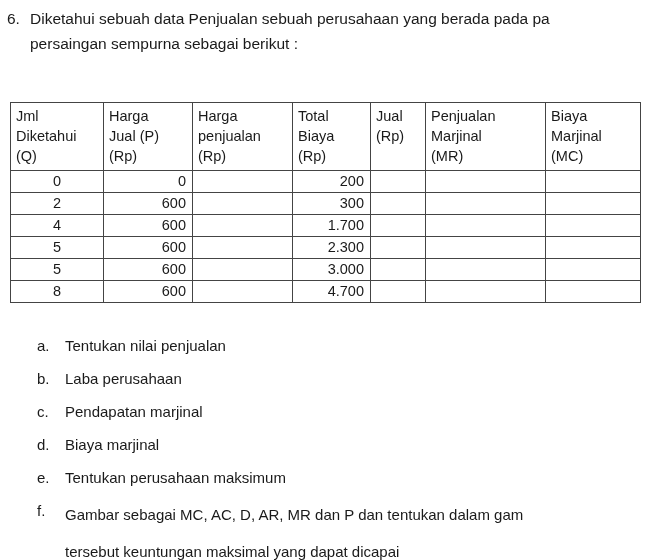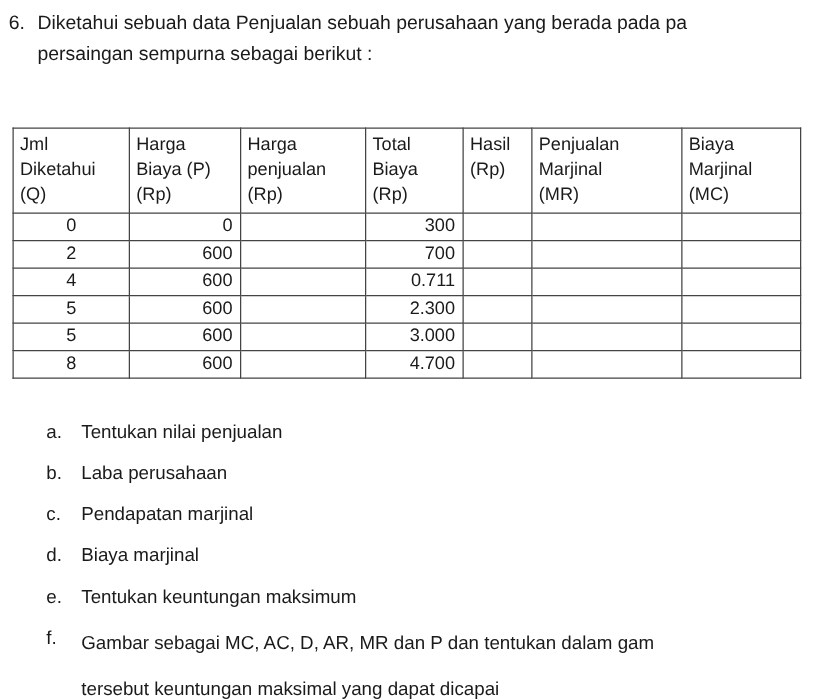--- a/index.html
+++ b/index.html
@@ -151,73 +151,73 @@
     </colgroup>
     <thead>
       <tr>
         <th>
           <span class="hdr-line">Jml</span>
           <span class="hdr-line">Diketahui</span>
           <span class="hdr-line">(Q)</span>
         </th>
         <th>
           <span class="hdr-line">Harga</span>
-          <span class="hdr-line">Biaya (P)</span>
+          <span class="hdr-line">Jual (P)</span>
           <span class="hdr-line">(Rp)</span>
         </th>
         <th>
           <span class="hdr-line">Harga</span>
           <span class="hdr-line">penjualan</span>
           <span class="hdr-line">(Rp)</span>
         </th>
         <th>
           <span class="hdr-line">Total</span>
           <span class="hdr-line">Biaya</span>
           <span class="hdr-line">(Rp)</span>
         </th>
         <th>
-          <span class="hdr-line">Hasil</span>
+          <span class="hdr-line">Jual</span>
           <span class="hdr-line">(Rp)</span>
         </th>
         <th>
           <span class="hdr-line">Penjualan</span>
           <span class="hdr-line">Marjinal</span>
           <span class="hdr-line">(MR)</span>
         </th>
         <th>
           <span class="hdr-line">Biaya</span>
           <span class="hdr-line">Marjinal</span>
           <span class="hdr-line">(MC)</span>
         </th>
       </tr>
     </thead>
     <tbody>
       <tr>
         <td class="cell-center">0</td>
         <td class="cell-right">0</td>
         <td class="cell-blank"></td>
+        <td class="cell-right">200</td>
+        <td class="cell-blank"></td>
+        <td class="cell-blank"></td>
+        <td class="cell-blank"></td>
+      </tr>
+      <tr>
+        <td class="cell-center">2</td>
+        <td class="cell-right">600</td>
+        <td class="cell-blank"></td>
         <td class="cell-right">300</td>
         <td class="cell-blank"></td>
         <td class="cell-blank"></td>
         <td class="cell-blank"></td>
       </tr>
       <tr>
-        <td class="cell-center">2</td>
-        <td class="cell-right">600</td>
-        <td class="cell-blank"></td>
-        <td class="cell-right">700</td>
-        <td class="cell-blank"></td>
-        <td class="cell-blank"></td>
-        <td class="cell-blank"></td>
-      </tr>
-      <tr>
         <td class="cell-center">4</td>
         <td class="cell-right">600</td>
         <td class="cell-blank"></td>
-        <td class="cell-right">0.711</td>
+        <td class="cell-right">1.700</td>
         <td class="cell-blank"></td>
         <td class="cell-blank"></td>
         <td class="cell-blank"></td>
       </tr>
       <tr>
         <td class="cell-center">5</td>
         <td class="cell-right">600</td>
         <td class="cell-blank"></td>
         <td class="cell-right">2.300</td>
         <td class="cell-blank"></td>
@@ -257,21 +257,21 @@
     <div class="sub-item">
       <span class="sub-marker">c.</span>
       <span class="sub-text">Pendapatan marjinal</span>
     </div>
     <div class="sub-item">
       <span class="sub-marker">d.</span>
       <span class="sub-text">Biaya marjinal</span>
     </div>
     <div class="sub-item">
       <span class="sub-marker">e.</span>
-      <span class="sub-text">Tentukan keuntungan maksimum</span>
+      <span class="sub-text">Tentukan perusahaan maksimum</span>
     </div>
     <div class="sub-item">
       <span class="sub-marker">f.</span>
       <span class="sub-text justified">Gambar sebagai MC, AC, D, AR,  MR dan P dan tentukan dalam gam</span>
     </div>
     <div class="sub-item last">
       <span class="sub-marker"></span>
       <span class="sub-text">tersebut keuntungan maksimal yang dapat dicapai</span>
     </div>
   </div>

